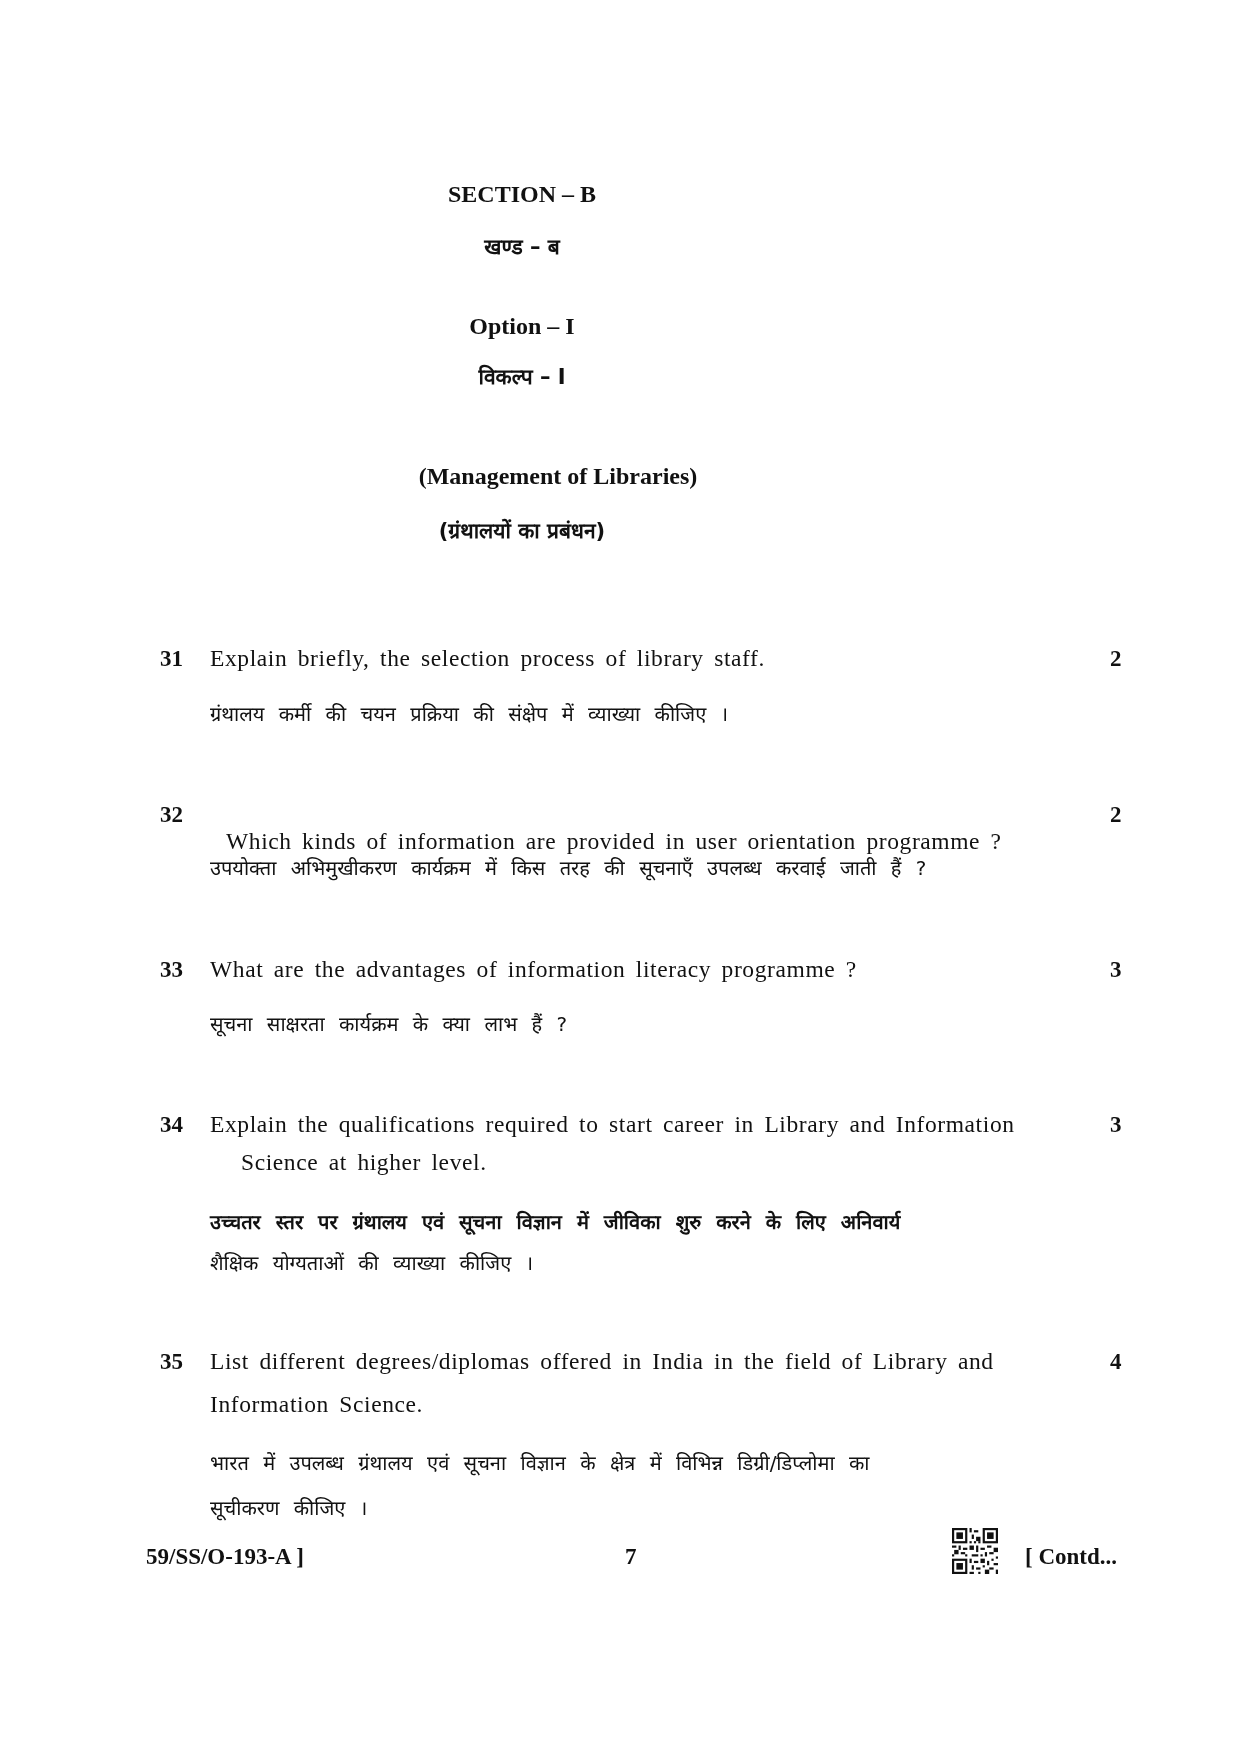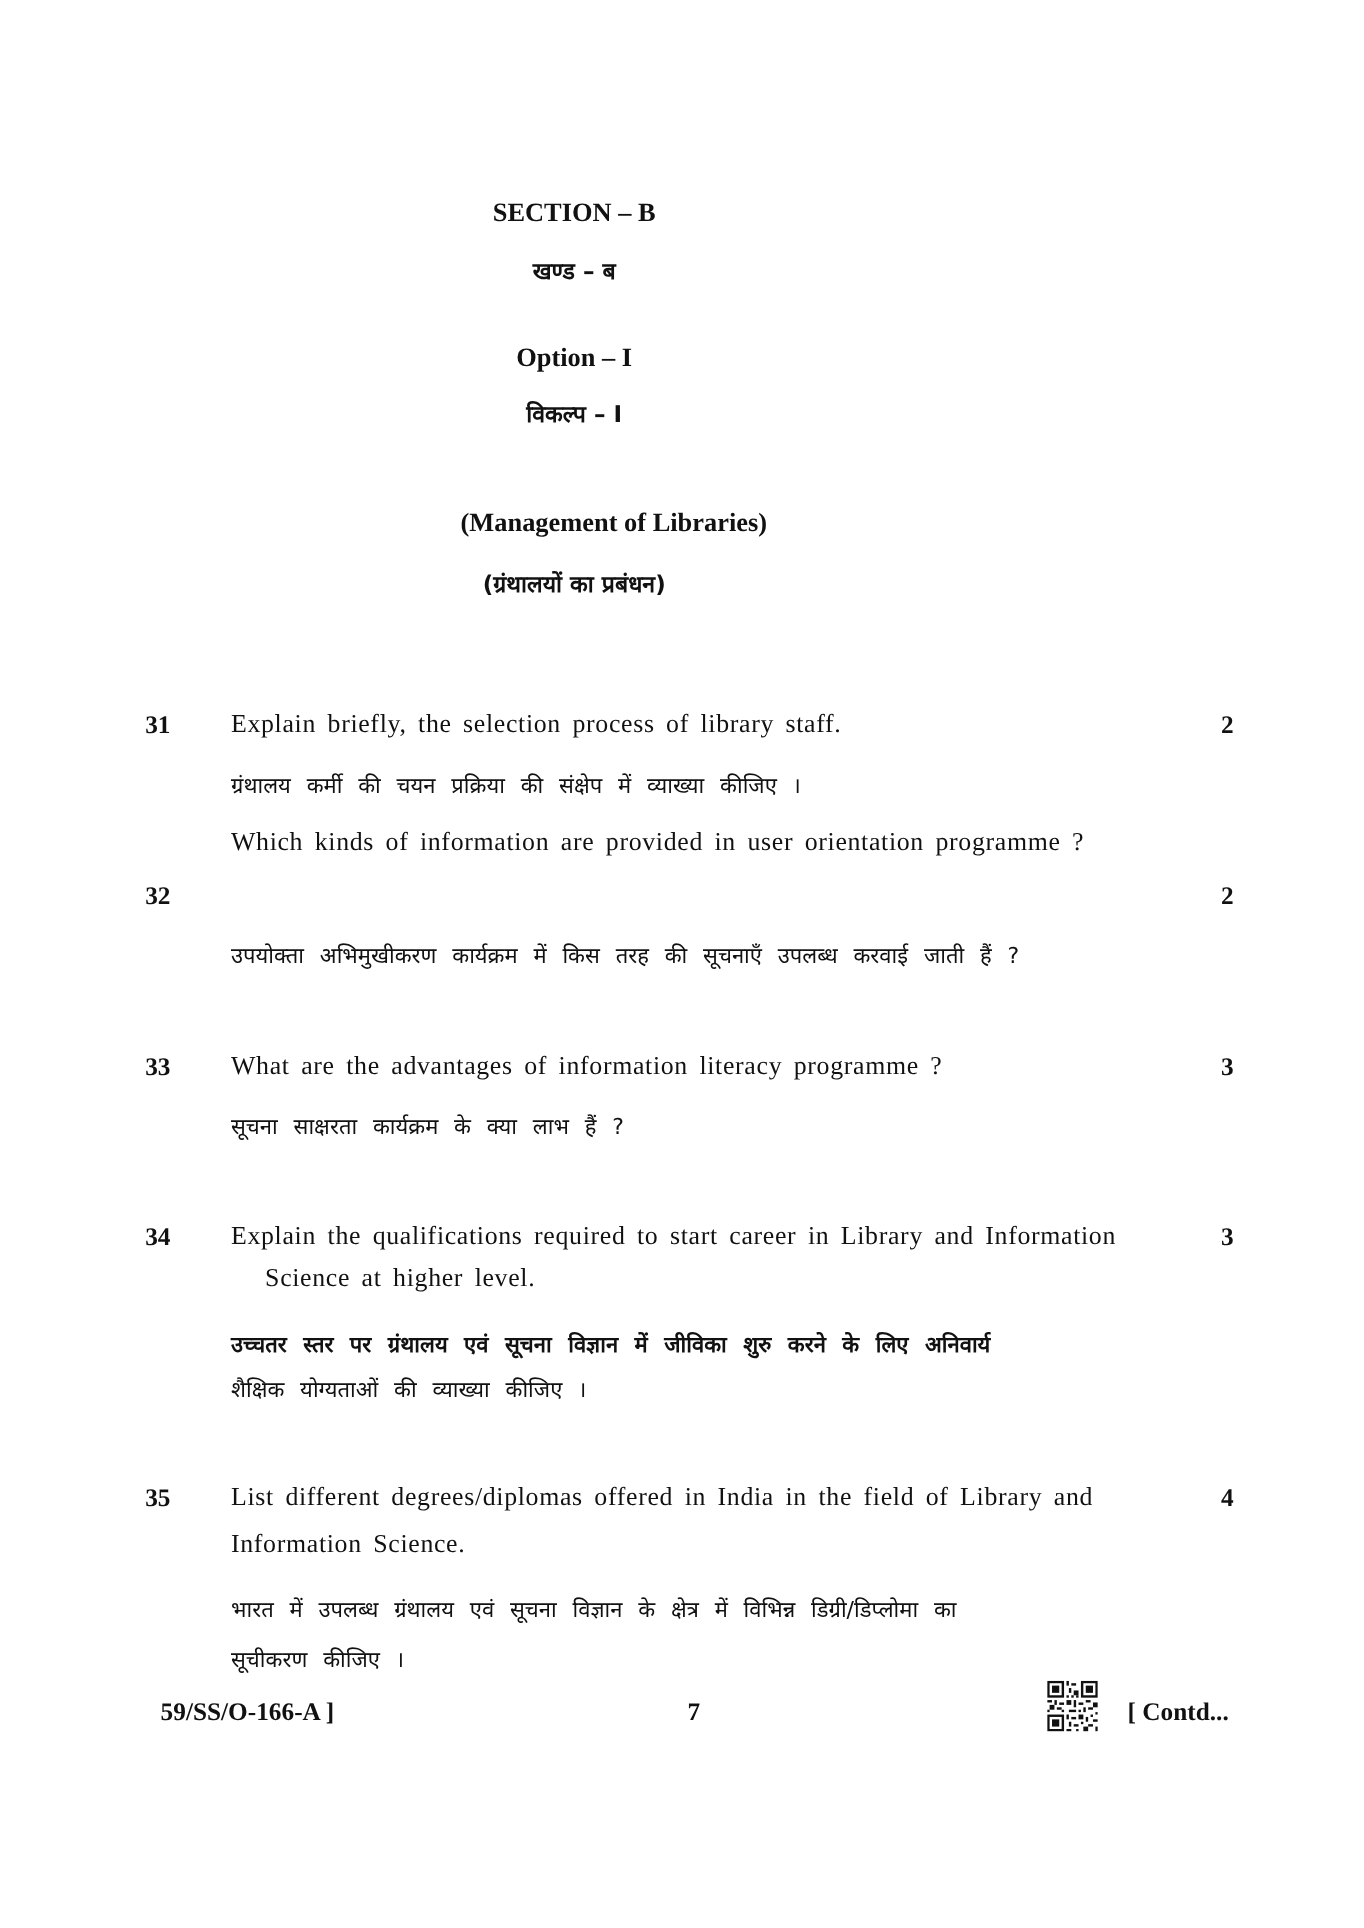--- a/index.html
+++ b/index.html
@@ -5,21 +5,21 @@
   html, body { margin: 0; padding: 0; background: #ffffff; }
   body {
     width: 1240px; height: 1753px; position: relative; overflow: hidden;
     font-family: "Liberation Serif", "DejaVu Serif", serif; color: #111111;
   }
   .abs { position: absolute; white-space: nowrap; }
   .center { left: 0; width: 1044px; text-align: center; }
   .bold { font-weight: bold; }
   .h-en { font-size: 24px; }
   .h-hi { font-size: 21px; font-family: "DejaVu Sans", sans-serif; font-weight: bold; }
-  .qnum { left: 132px; font-size: 23px; font-weight: bold; }
+  .qnum { left: 160px; font-size: 23px; font-weight: bold; }
   .qtext { left: 210px; font-size: 23.5px; letter-spacing: 0.6px; word-spacing: 4px; }
   .qhindi { left: 210px; font-size: 20px; font-family: "DejaVu Sans", sans-serif; word-spacing: 8px; }
   .marks { left: 1110px; font-size: 23px; font-weight: bold; }
   .footer { font-size: 23px; font-weight: bold; }
   .qr { position: absolute; left: 952px; top: 1528px; width: 46px; height: 46px; }
 </style>
 </head>
 <body>
 
 <div class="abs center bold h-en" style="top:181px;">SECTION  –  B</div>
@@ -31,21 +31,21 @@
 
 <div>
   <div class="abs qnum" style="top:646px;">31</div>
   <div class="abs qtext" style="top:645px;">Explain briefly, the selection process of library staff.</div>
   <div class="abs marks" style="top:646px;">2</div>
   <div class="abs qhindi" style="top:700px;">ग्रंथालय कर्मी की चयन प्रक्रिया की संक्षेप में व्याख्या कीजिए ।</div>
 </div>
 
 <div>
   <div class="abs qnum" style="top:802px;">32</div>
-  <div class="abs qtext" style="top:753px;">Which kinds of information are provided in user orientation programme ?</div>
+  <div class="abs qtext" style="top:828px;margin-left:16px;">Which kinds of information are provided in user orientation programme ?</div>
   <div class="abs marks" style="top:802px;">2</div>
   <div class="abs qhindi" style="top:854px;">उपयोक्ता अभिमुखीकरण कार्यक्रम में किस तरह की सूचनाएँ उपलब्ध करवाई जाती हैं ?</div>
 </div>
 
 <div>
   <div class="abs qnum" style="top:957px;">33</div>
   <div class="abs qtext" style="top:956px;">What are the advantages of information literacy programme ?</div>
   <div class="abs marks" style="top:957px;">3</div>
   <div class="abs qhindi" style="top:1010px;">सूचना साक्षरता कार्यक्रम के क्या लाभ हैं ?</div>
 </div>
@@ -61,21 +61,21 @@
 
 <div>
   <div class="abs qnum" style="top:1349px;">35</div>
   <div class="abs qtext" style="top:1348px;">List different degrees/diplomas offered in India in the field of Library and</div>
   <div class="abs qtext" style="top:1391px;">Information Science.</div>
   <div class="abs marks" style="top:1349px;">4</div>
   <div class="abs qhindi" style="top:1449px;">भारत में उपलब्ध ग्रंथालय एवं सूचना विज्ञान के क्षेत्र में विभिन्न डिग्री/डिप्लोमा का</div>
   <div class="abs qhindi" style="top:1494px;">सूचीकरण कीजिए ।</div>
 </div>
 
-<div class="abs footer" style="left:146px; top:1544px;">59/SS/O-166-A ]</div>
+<div class="abs footer" style="left:146px; top:1544px;">59/SS/O-193-A ]</div>
 <div class="abs footer" style="left:625px; top:1544px;">7</div>
 <svg class="qr" viewBox="0 0 21 21">
   <rect x="0" y="0" width="21" height="21" fill="#fff"></rect>
   <g fill="#111">
     <rect x="0" y="0" width="7" height="7"></rect>
       <rect x="1" y="1" width="5" height="5" fill="#fff"></rect>
       <rect x="2" y="2" width="3" height="3"></rect>
     <rect x="14" y="0" width="7" height="7"></rect>
       <rect x="15" y="1" width="5" height="5" fill="#fff"></rect>
       <rect x="16" y="2" width="3" height="3"></rect>

